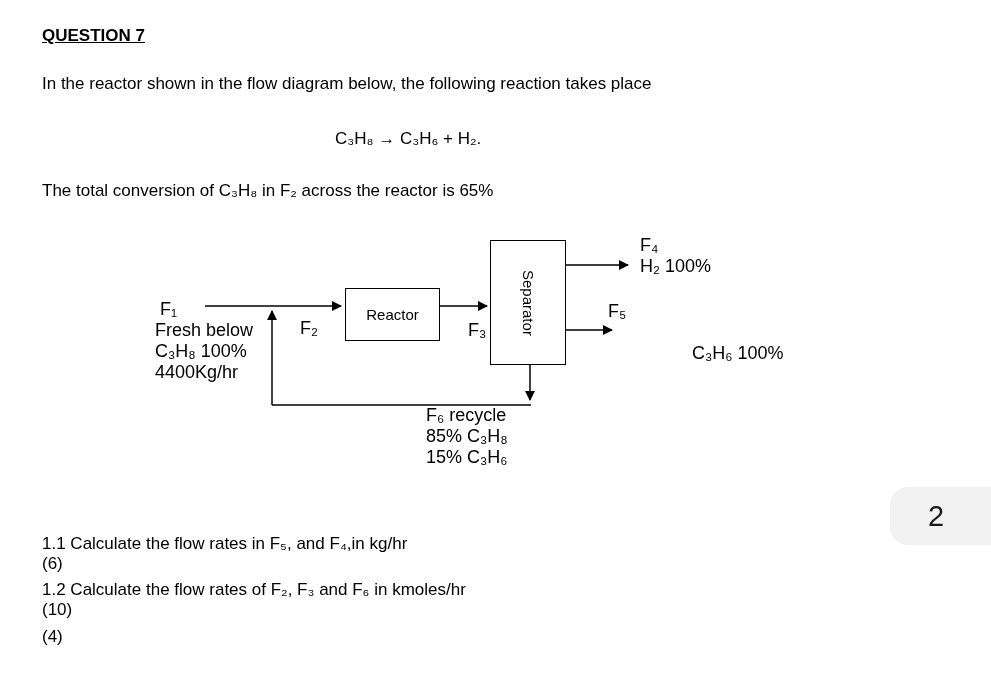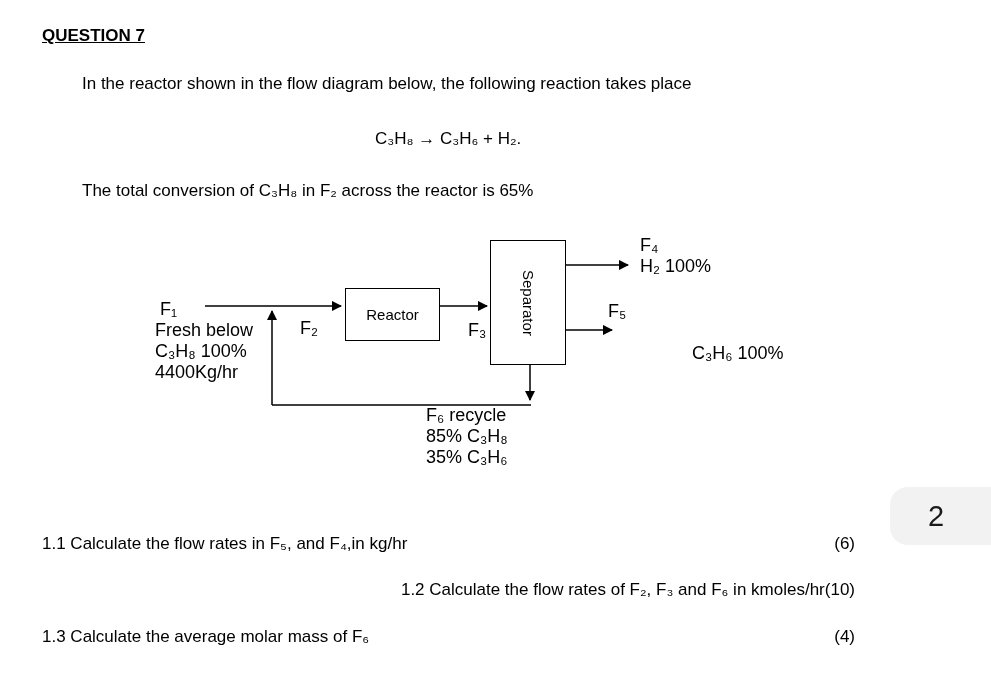--- a/index.html
+++ b/index.html
@@ -5,21 +5,21 @@
   * { margin:0; padding:0; box-sizing:border-box; }
   html,body { background:#ffffff; }
   body {
     width:991px; height:673px; position:relative; overflow:hidden;
     font-family:"Liberation Sans","DejaVu Sans",sans-serif; color:#000;
   }
   .abs { position:absolute; }
   .title {
     left:42px; top:26px; font-size:17px; font-weight:bold; text-decoration:underline;
   }
-  .body-text { font-size:17px;margin-left:40px; }
+  .body-text { font-size:17px; }
   .intro { left:42px; top:74px; }
   .equation { left:335px; top:129px; }
   .conversion { left:42px; top:181px; }
   .diag-text { font-size:18px; line-height:21px; }
   .f1-block { left:155px; top:299px; }
   .reactor-box {
     left:345px; top:288px; width:95px; height:53px; border:1.5px solid #000;
     display:flex; align-items:center; justify-content:center; font-size:15px;
   }
   .separator-box {
@@ -30,20 +30,21 @@
   .f2-label { left:300px; top:318px; }
   .f3-label { left:468px; top:320px;text-align:center; }
   .f4-block { left:640px; top:235px; }
   .f5-label { left:608px; top:301px; }
   .f5-comp  { left:645px; top:343px;margin-left:47px; }
   .f6-block { left:410px; top:405px;margin-left:16px; }
   .arrows { left:0; top:0; width:991px; height:673px; pointer-events:none; }
   .q-row {
     left:42px; width:813px; display:flex; justify-content:space-between;
     font-size:17px;
+    flex-direction:column;
   }
   .q1 { top:534px; } .q2 { top:580px;justify-content:flex-end; } .q3 { top:627px; }
   .page-badge {
     left:890px; top:487px; width:120px; height:58px; background:#f2f2f2;
     border-radius:18px; display:flex; align-items:center; justify-content:flex-start;
     padding-left:38px; font-size:29px; color:#1a1a1a;
   }
 </style>
 </head>
 <body>
@@ -94,33 +95,32 @@
     <div>F₄</div>
     <div>H₂ 100%</div>
   </div>
 
   <div class="abs diag-text f5-label">F₅</div>
   <div class="abs diag-text f5-comp">C₃H₆ 100%</div>
 
   <div class="abs diag-text f6-block">
     <div>F₆ recycle</div>
     <div>85% C₃H₈</div>
-    <div>35% C₃H₆</div>
+    <div>15% C₃H₆</div>
   </div>
 
 </div>
 
 <div class="abs page-badge">
   <span>2</span>
 </div>
 
 <div class="abs q-row q1">
   <span>1.1 Calculate the flow rates in F₅, and F₄,in kg/hr</span>
   <span>(6)</span>
 </div>
 <div class="abs q-row q2">
   <span>1.2 Calculate the flow rates of F₂, F₃ and F₆ in kmoles/hr</span>
   <span>(10)</span>
 </div>
 <div class="abs q-row q3">
-  <span>1.3 Calculate the average molar mass of F₆</span>
   <span>(4)</span>
 </div>
 
 </body></html>

